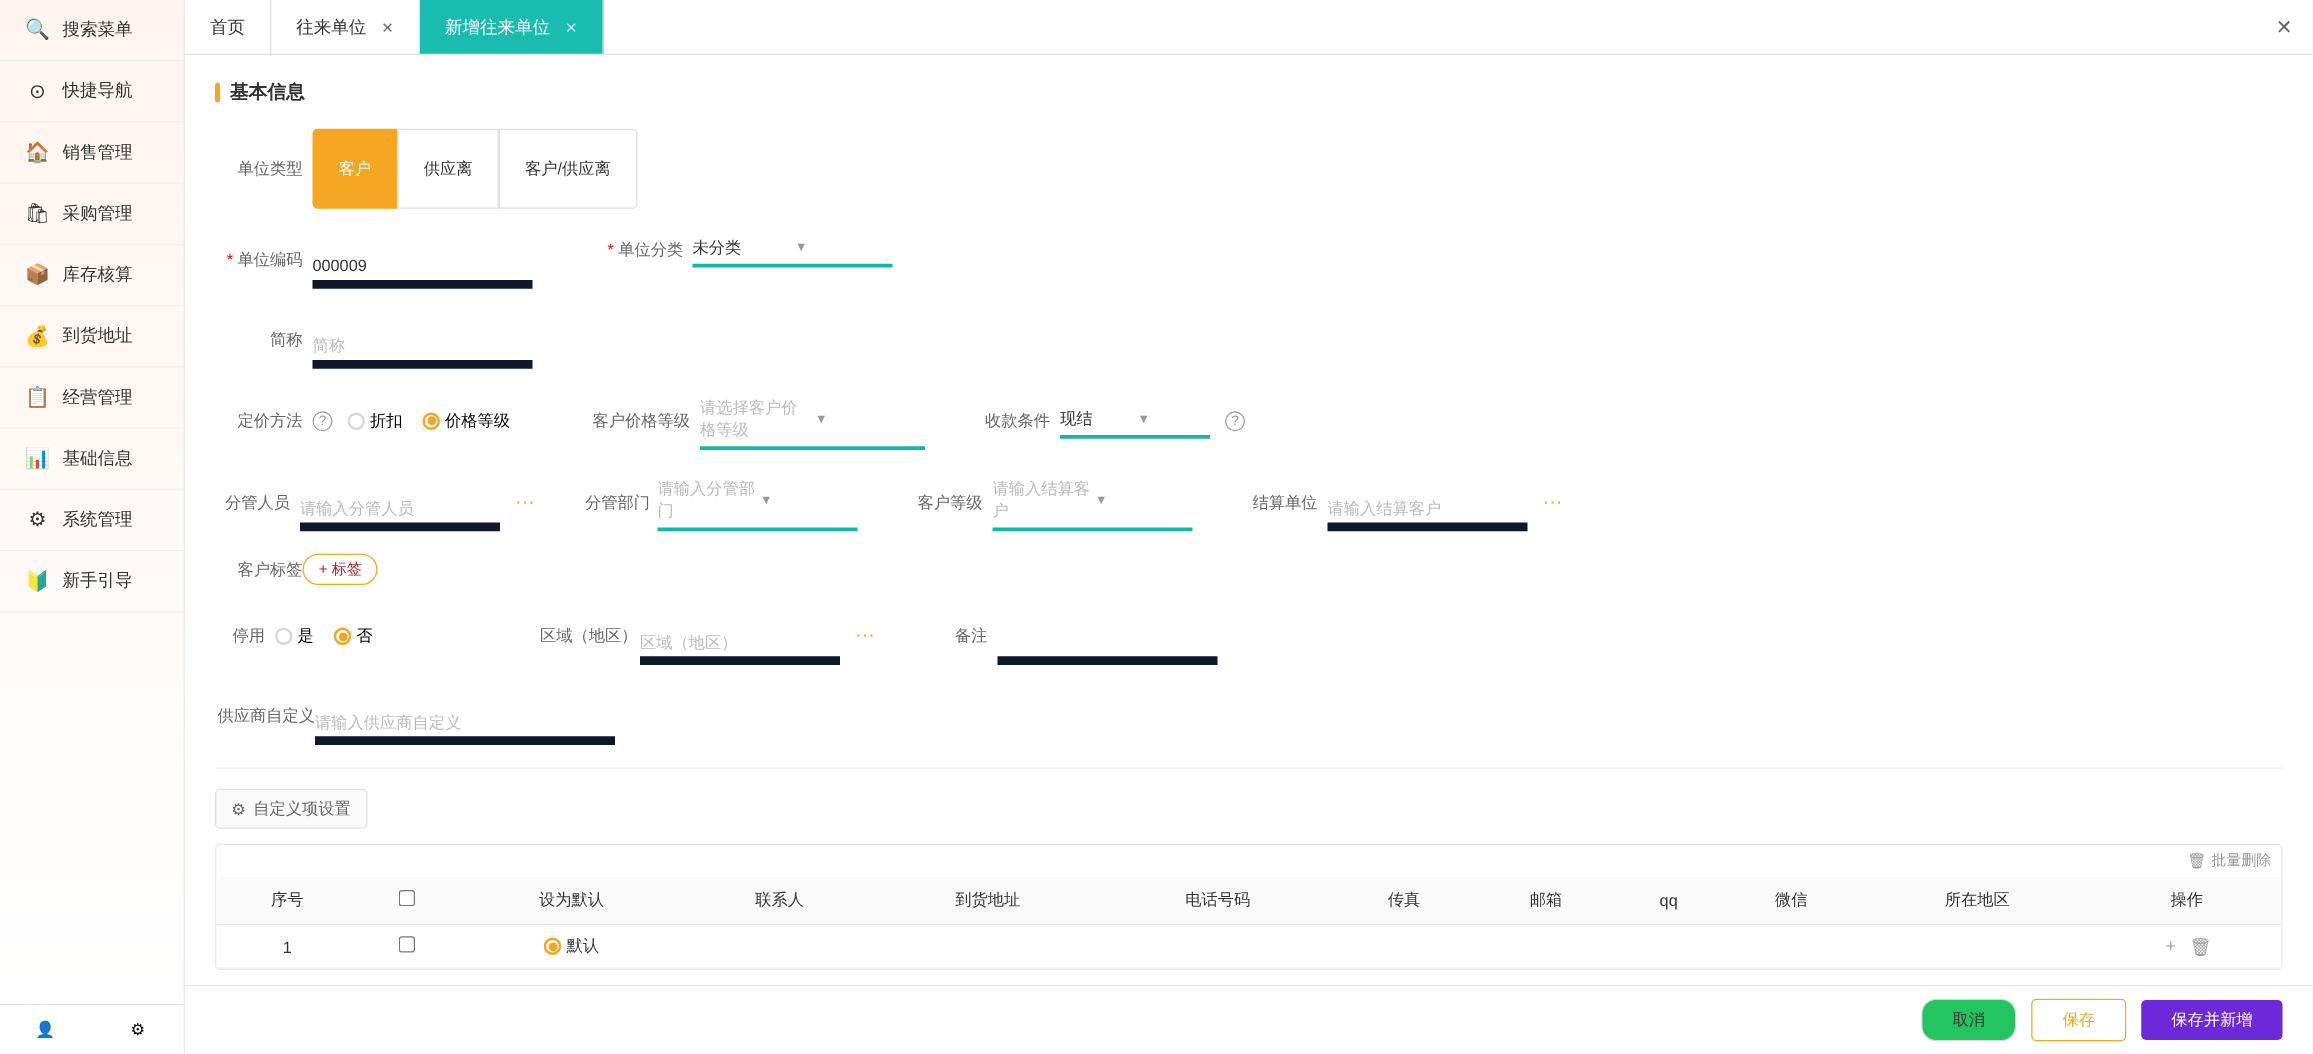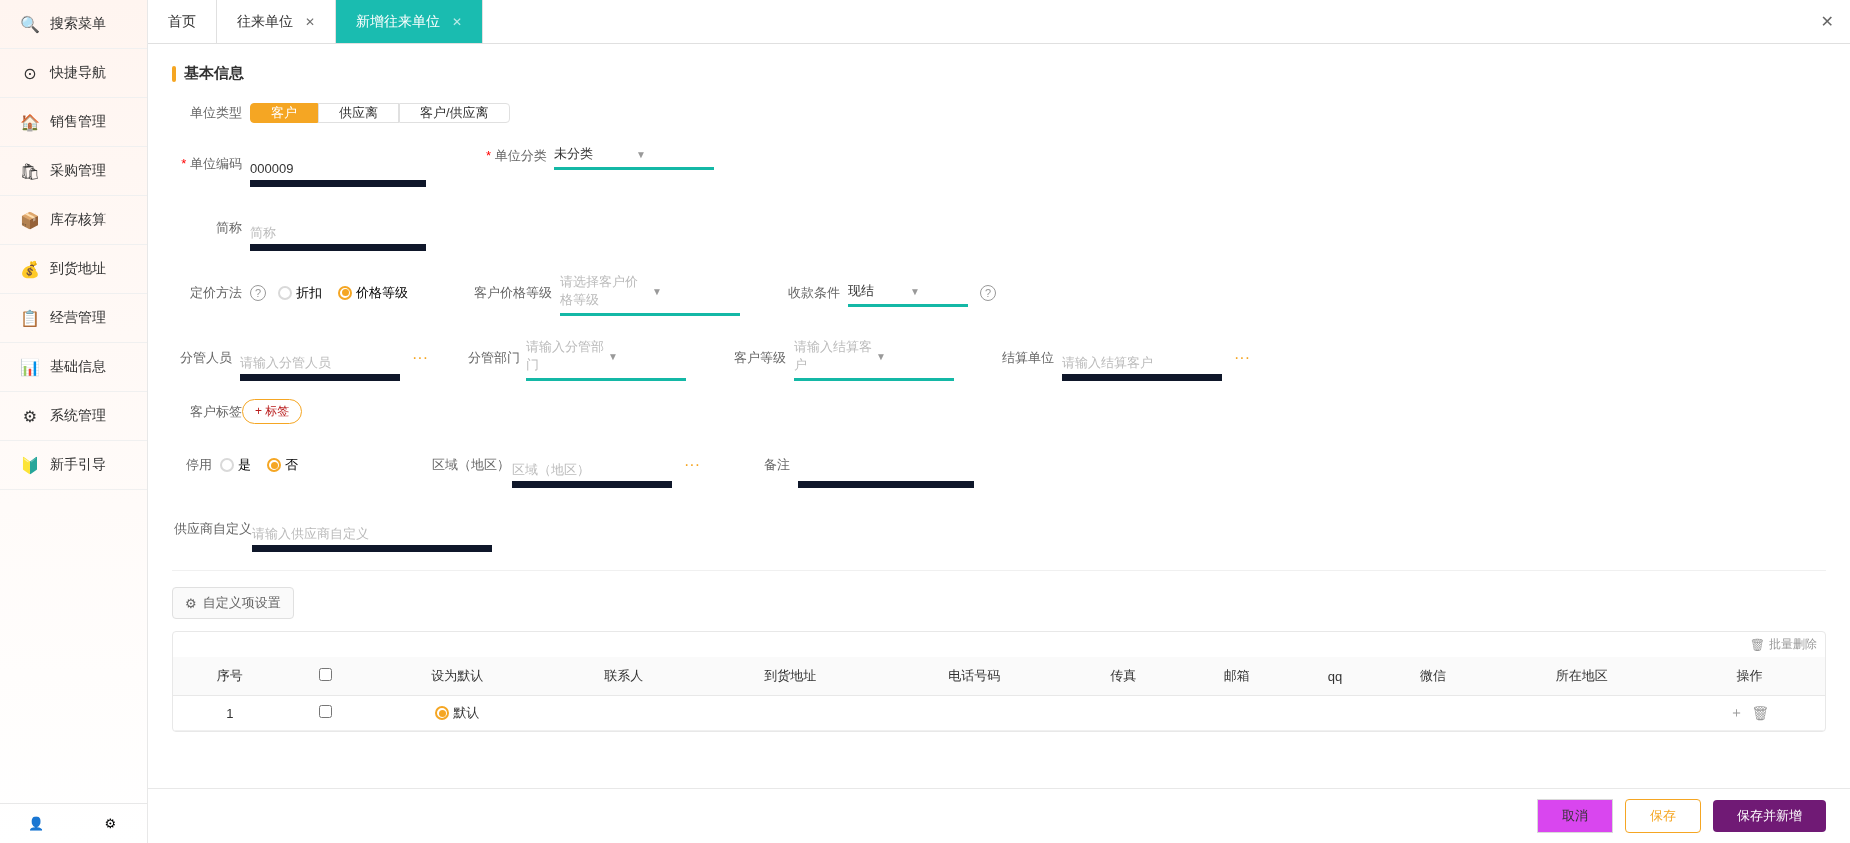--- a/index.html
+++ b/index.html
@@ -154,21 +154,21 @@
     }
     .form-select span { flex: 1; color: #bbb; font-size: 13px; }
     .form-select .chevron { color: #999; font-size: 10px; }
 
     
     .type-btn-group {
       display: flex;
       gap: 0;
     }
     .type-btn {
-      padding: 0 20px;
+      padding: 22px 20px;
       border: 1px solid #e0e0e0;
       cursor: pointer;
       font-size: 13px;
       background: #fff;
       color: #333;
     }
     .type-btn.active {
       background: #f5a623;
       border-color: #f5a623;
       color: #fff;
@@ -277,39 +277,39 @@
       justify-content: flex-end;
       padding: 10px 24px;
       background: #fff;
       border-top: 1px solid #e8e8e8;
       gap: 12px;
       flex-shrink: 0;
     }
     .btn-cancel {
       padding: 7px 24px;
       border: 1px solid #d9d9d9;
-      background: #d946ef;
-      color: #333;
-      border-radius: 0;
+      background: #22c55e;
+      color: #333;
+      border-radius: 12px;
       cursor: pointer;
       font-size: 13px;
     }
     .btn-save {
       padding: 7px 24px;
       border: 1px solid #f5a623;
       background: #fff;
       color: #f5a623;
       border-radius: 4px;
       cursor: pointer;
       font-size: 13px;
     }
     .btn-save-new {
       padding: 7px 24px;
       border: none;
-      background: #701a75;
+      background: #6d28d9;
       color: #fff;
       border-radius: 4px;
       cursor: pointer;
       font-size: 13px;
     }
 
     .info-icon {
       display: inline-flex;
       align-items: center;
       justify-content: center;

